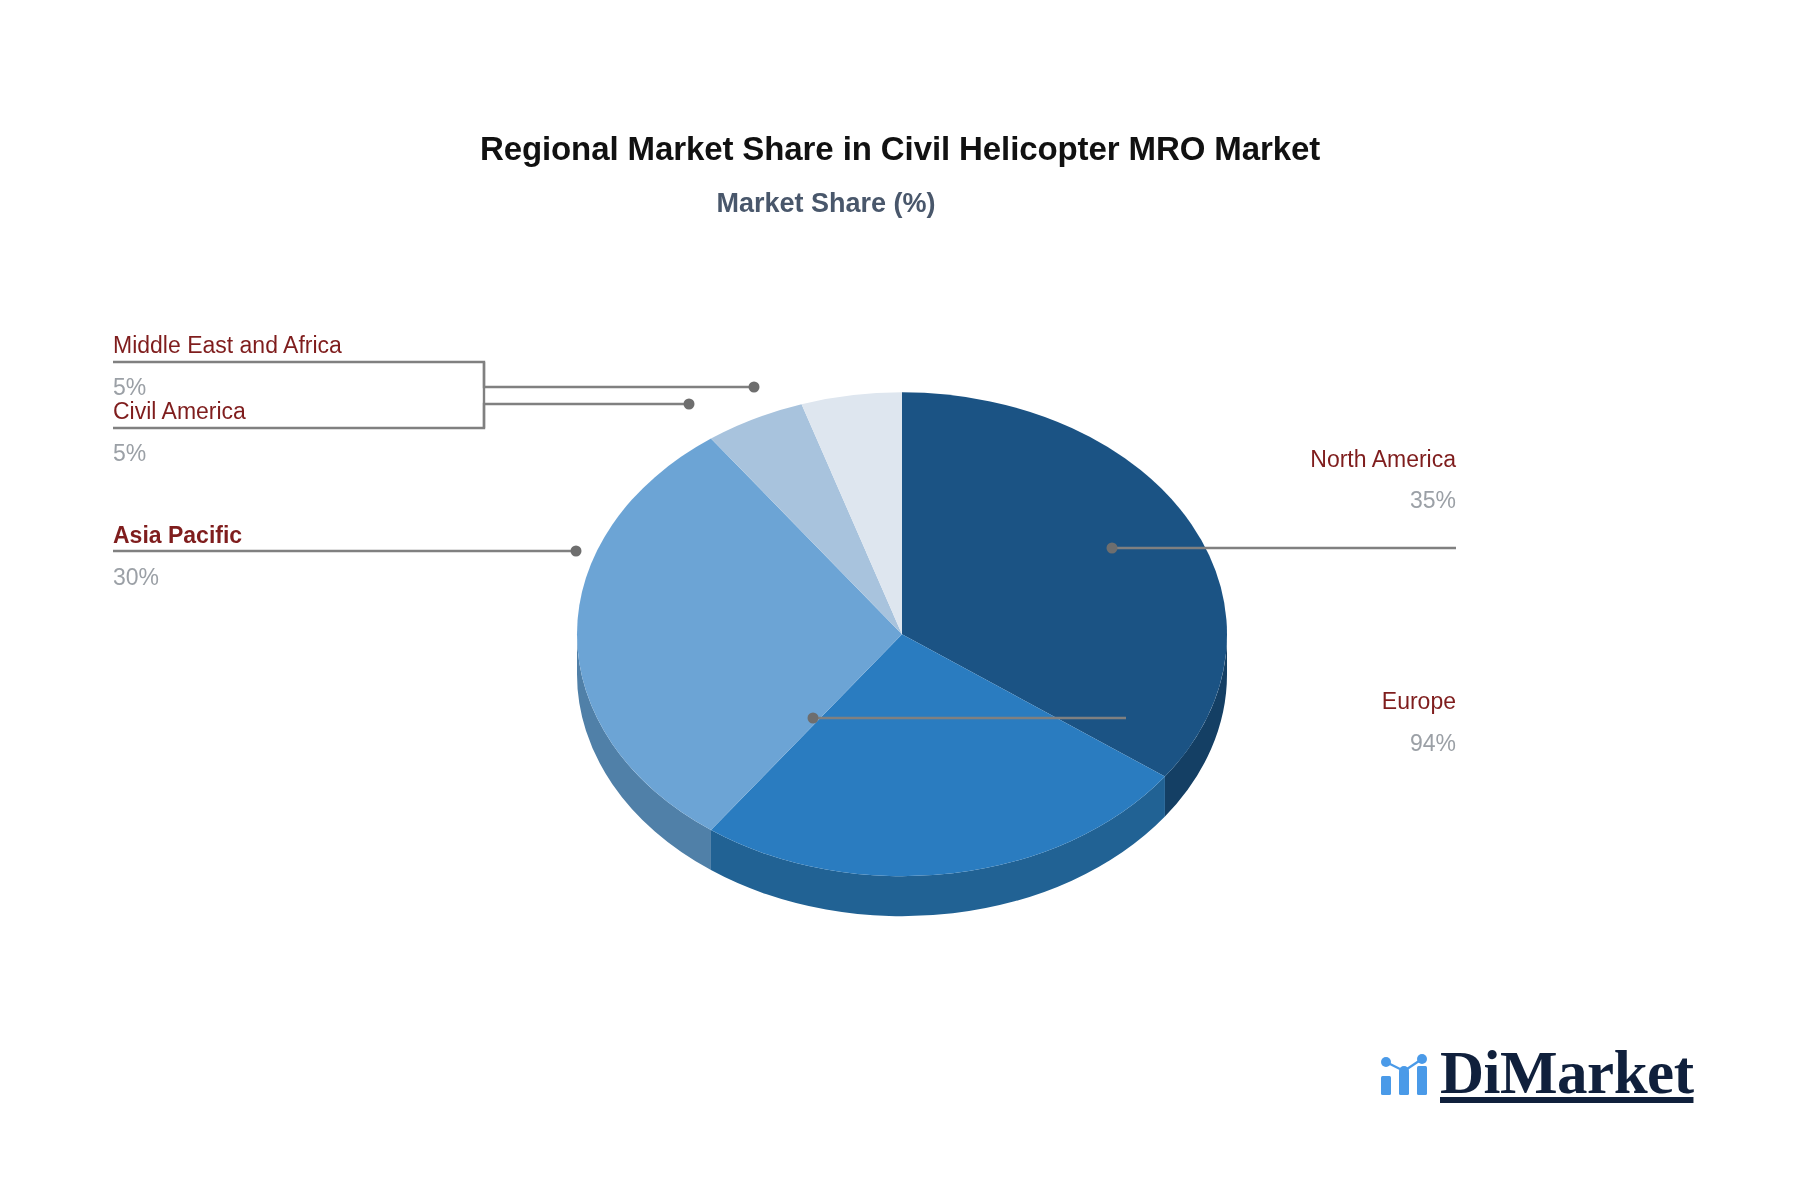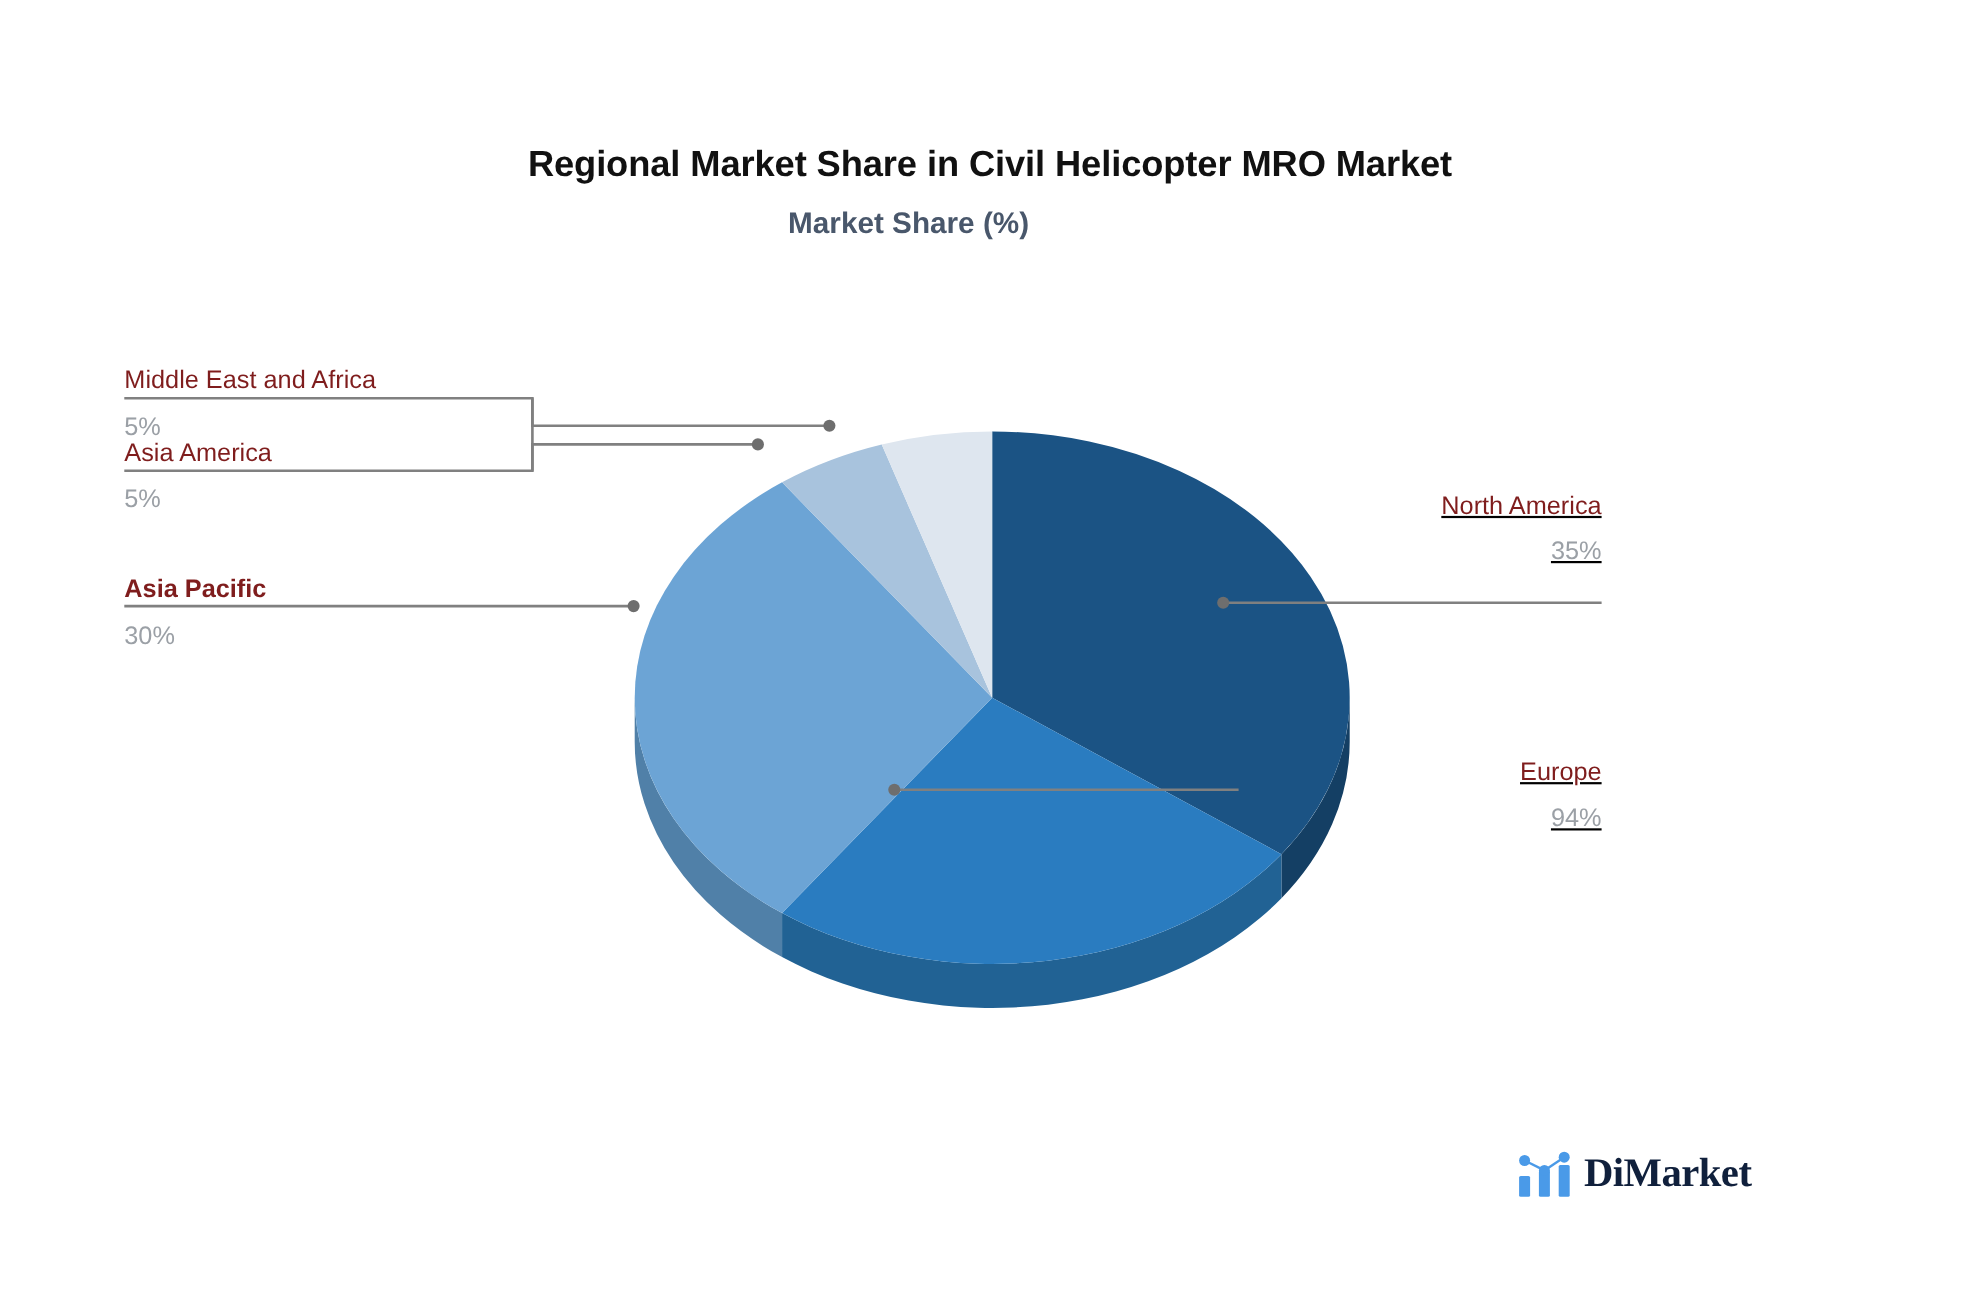--- a/index.html
+++ b/index.html
@@ -64,39 +64,40 @@
     line-height: 30px;
   }
   .callout .value {
     display: block;
     font-size: 23px;
     color: #9ba0a6;
     line-height: 30px;
     margin-top: 6px;
   }
   .callout.left  { text-align: left; }
-  .callout.right { text-align: center; text-decoration: underline; }
+  .callout.right { text-align: center; }
 
   
   .logo {
     position: absolute;
     left: 1378px;
     top: 1042px;
     display: flex;
     align-items: center;
     gap: 10px;
   }
   .logo-mark { display: block; }
   .logo-text {
     font-family: "Liberation Serif", serif;
-    font-size: 37px;
+    font-size: 61px;
     font-weight: bold;
     color: #10203c;
     line-height: 1;
     letter-spacing: -0.5px;
+    text-decoration: underline;
   }
 </style>
 </head>
 <body>
 
 <div class="canvas">
 
   <div class="title">Regional Market Share in Civil Helicopter MRO Market</div>
   <div class="subtitle">Market Share (%)</div>
 
@@ -138,21 +139,21 @@
   </svg>
 
   <div class="callout left" style="left:113px; top:330px;">
     <span class="name">Middle East and Africa</span>
   </div>
   <div class="callout left" style="left:113px; top:366px;">
     <span class="value">5%</span>
   </div>
 
   <div class="callout left" style="left:113px; top:396px;">
-    <span class="name">Asia America</span>
+    <span class="name">Civil America</span>
   </div>
   <div class="callout left" style="left:113px; top:432px;">
     <span class="value">5%</span>
   </div>
 
   <div class="callout left" style="left:113px; top:520px;font-weight:bold;">
     <span class="name">Asia Pacific</span>
   </div>
   <div class="callout left" style="left:113px; top:556px;">
     <span class="value">30%</span>

